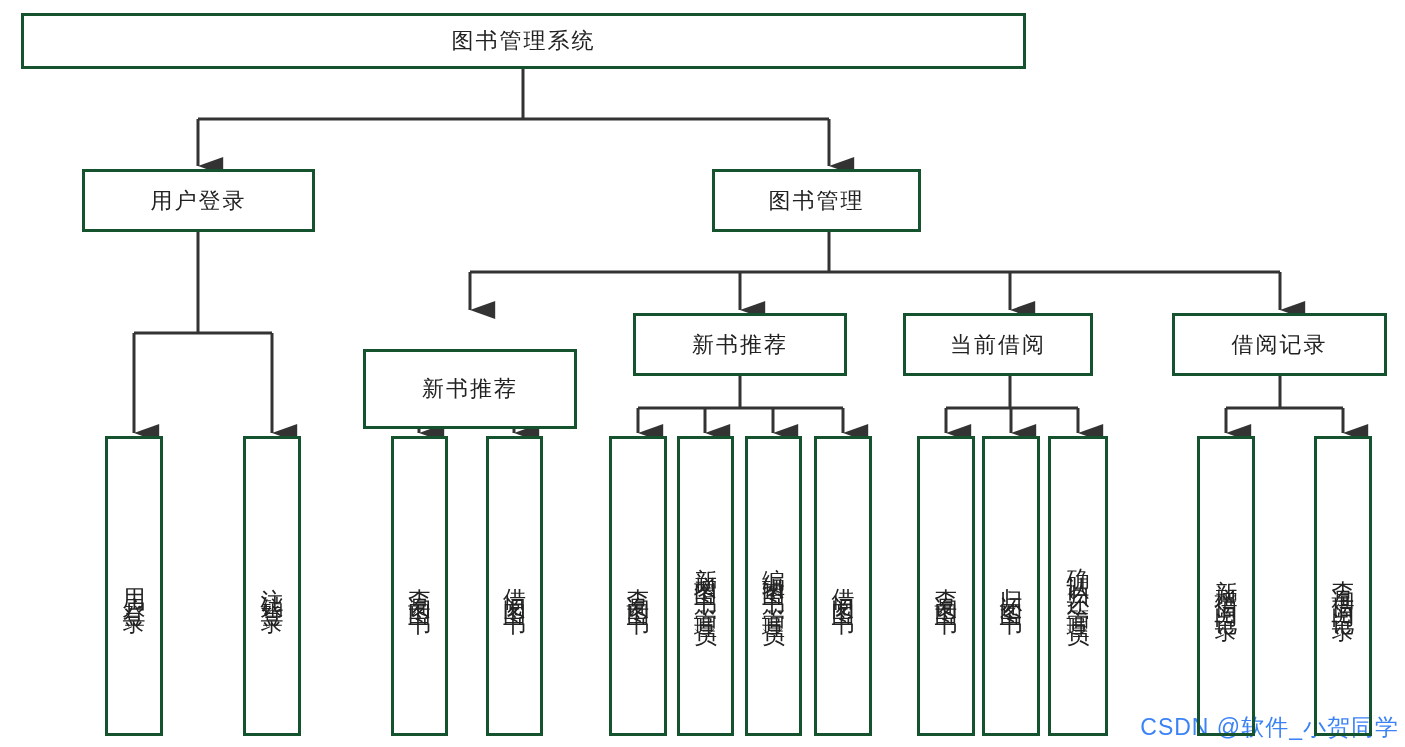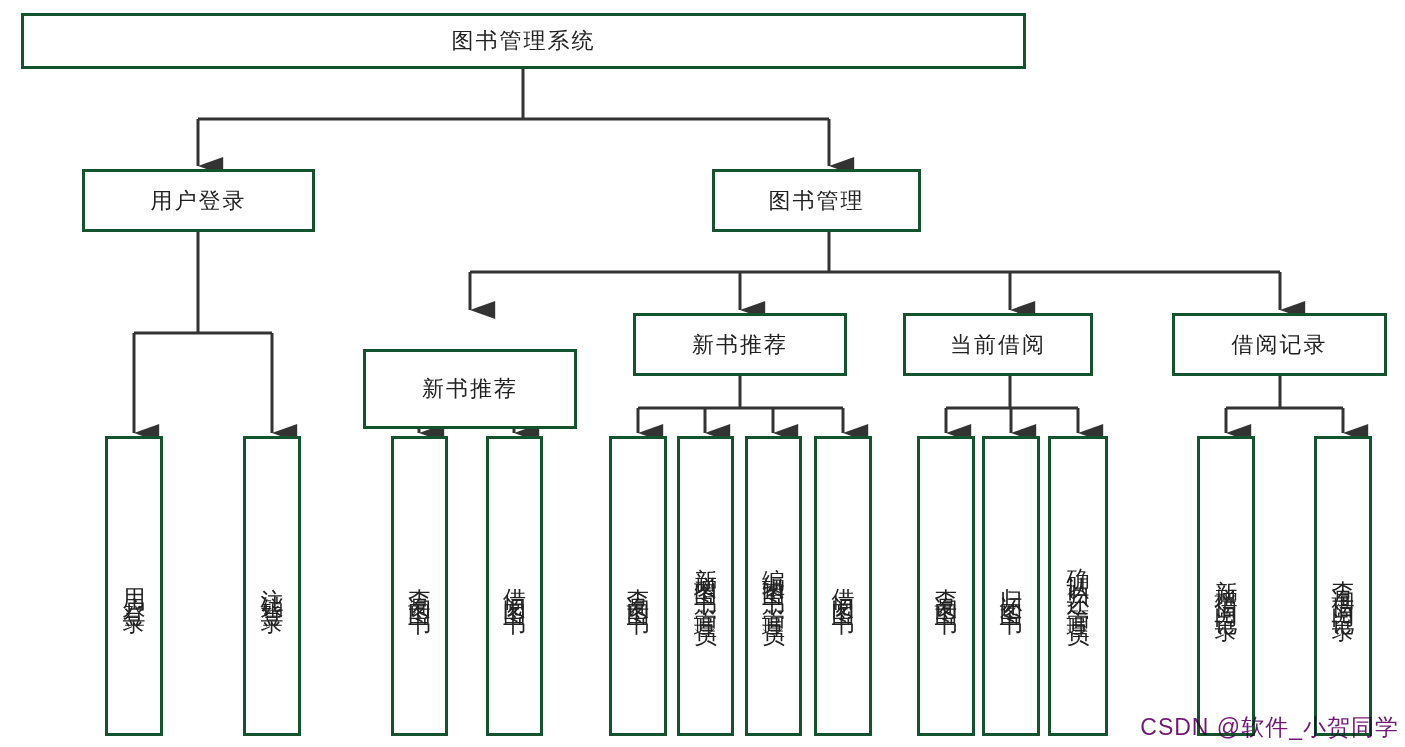--- a/index.html
+++ b/index.html
@@ -16,21 +16,21 @@
     color:#222222;z-index:2;
   }
   .hbox{font-size:22px;letter-spacing:2px;white-space:nowrap;}
   .vbox{font-size:23px;}
   .vbox .vtext{
     writing-mode:vertical-rl;text-orientation:mixed;
     letter-spacing:8px;line-height:1;
   }
   .watermark{
     position:absolute;right:6px;bottom:4px;z-index:10;
-    color:#701a75;font-size:23px;letter-spacing:1px;
+    color:#3b82f6;font-size:23px;letter-spacing:1px;
     mix-blend-mode:darken;white-space:nowrap;
   }
 </style>
 </head>
 <body>
 
 <svg id="connectors" viewBox="0 0 1405 747" xmlns="http://www.w3.org/2000/svg">
   <defs>
     <marker id="ah" viewBox="0 0 10 14" refX="5" refY="14" markerWidth="18" markerHeight="26" markerUnits="userSpaceOnUse" orient="auto">
       <polygon points="0,0 10,0 5,14" fill="#333333"></polygon>

